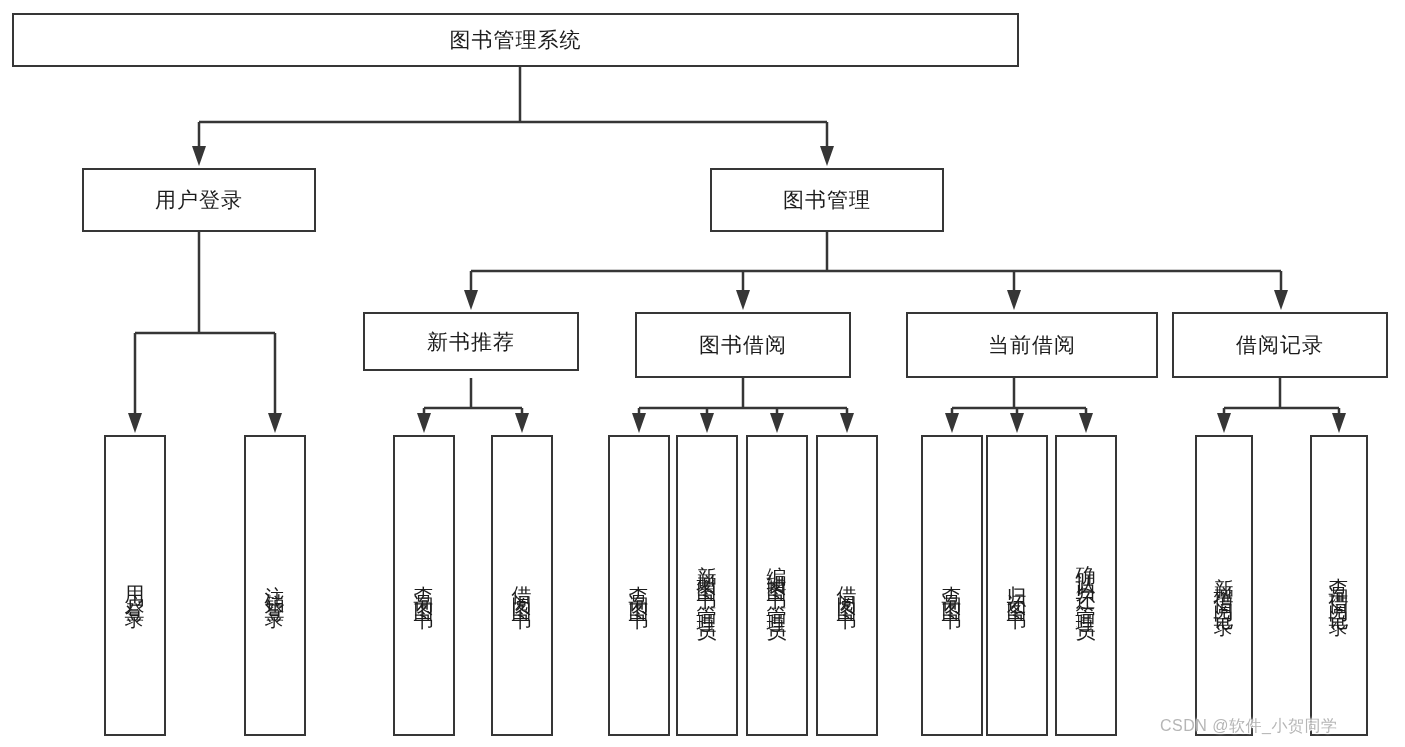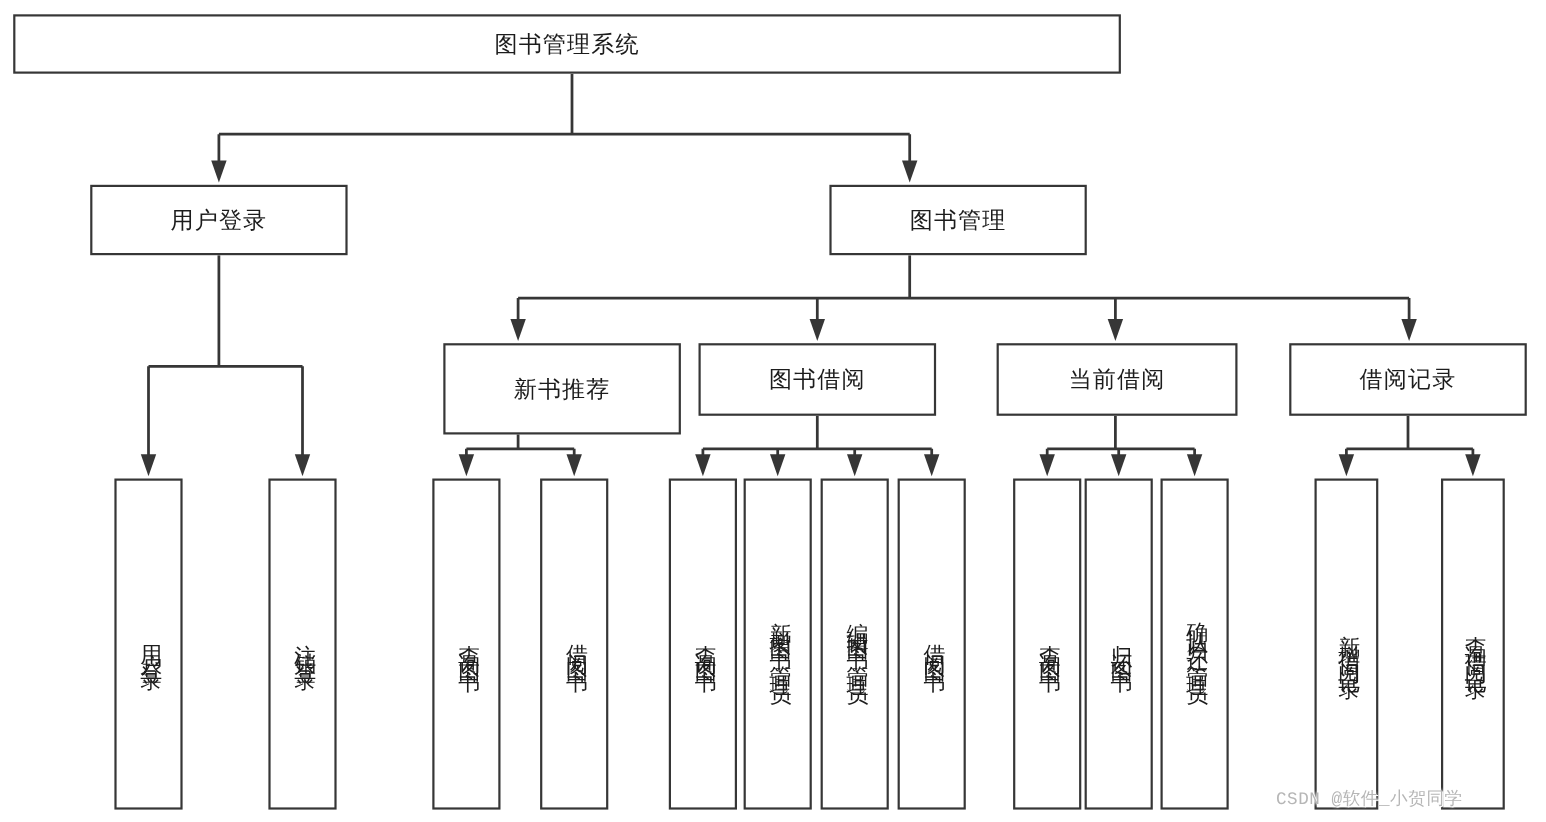--- a/index.html
+++ b/index.html
@@ -5,21 +5,21 @@
   html, body {
     margin: 0;
     padding: 0;
     background: #ffffff;
   }
   .canvas {
     position: relative;
     width: 1405px;
     height: 747px;
     background: #ffffff;
-    font-family: Liberation Mono, monospace;
+    font-family: Liberation Sans, sans-serif;
     overflow: hidden;
   }
   svg.wires {
     position: absolute;
     left: 0;
     top: 0;
     z-index: 1;
   }
   .box {
     position: absolute;
@@ -107,31 +107,31 @@
     </g>
   </svg>
 
   <div class="box" style="left:12px; top:13px; width:1007px; height:54px;">
     <span class="hlabel">图书管理系统</span>
   </div>
 
   <div class="box" style="left:82px; top:168px; width:234px; height:64px;">
     <span class="hlabel">用户登录</span>
   </div>
-  <div class="box" style="left:710px; top:168px; width:234px; height:64px;margin-left:44px;">
+  <div class="box" style="left:710px; top:168px; width:234px; height:64px;">
     <span class="hlabel">图书管理</span>
   </div>
 
-  <div class="box" style="left:363px; top:312px; width:216px; height:83px;margin-left:40px;">
+  <div class="box" style="left:363px; top:312px; width:216px; height:59px;">
     <span class="hlabel">新书推荐</span>
   </div>
   <div class="box" style="left:635px; top:312px; width:216px; height:66px;text-align:right;">
     <span class="hlabel">图书借阅</span>
   </div>
-  <div class="box" style="left:906px; top:312px; width:219px; height:66px;">
+  <div class="box" style="left:906px; top:312px; width:252px; height:66px;">
     <span class="hlabel">当前借阅</span>
   </div>
   <div class="box" style="left:1172px; top:312px; width:216px; height:66px;">
     <span class="hlabel">借阅记录</span>
   </div>
 
   <div class="box leaf" style="left:104px;">
     <span class="vtext">用户登录</span>
   </div>
   <div class="box leaf" style="left:244px;">

